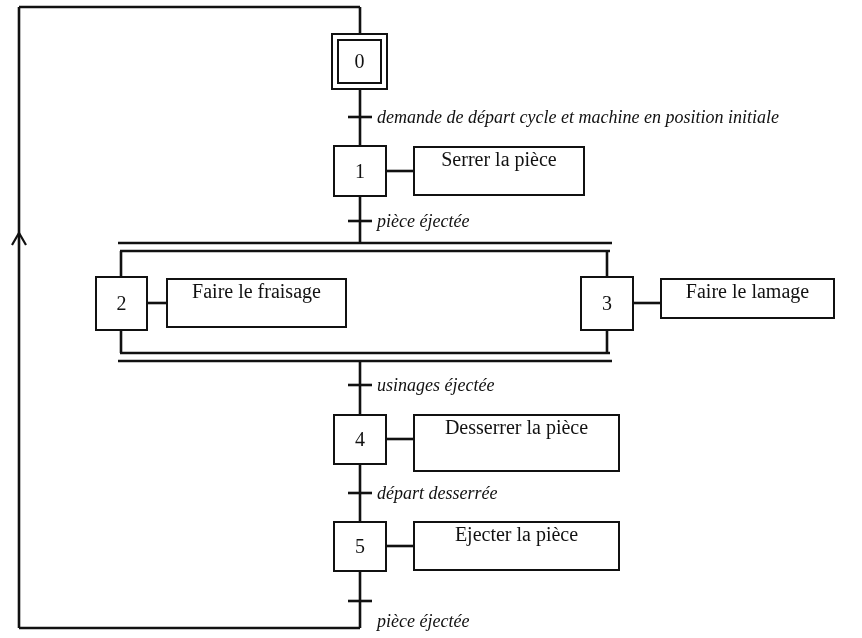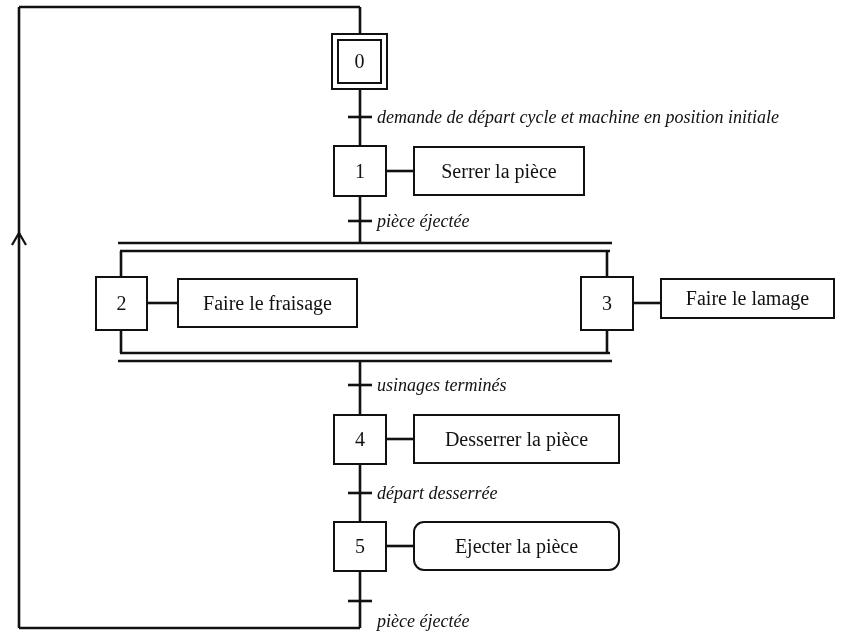--- a/index.html
+++ b/index.html
@@ -55,21 +55,20 @@
     align-items: center;
     justify-content: center;
   }
   
   .action-box {
     position: absolute;
     box-sizing: border-box;
     border: 2px solid #111111;
     background: #ffffff;
     display: flex;
-    align-items: center;
     justify-content: center;
     font-size: 20px;
     color: #111111;
     white-space: nowrap;
   }
   .transition-label {
     font-size: 18px;
     font-style: italic;
   }
 </style>
@@ -145,39 +144,39 @@
   </div>
 
   <div class="step-box" style="left:333px; top:521px; width:54px; height:51px;">
     <span>5</span>
   </div>
 
   <div class="action-box" style="left:413px; top:146px; width:172px; height:50px;">
     <span>Serrer la pièce</span>
   </div>
 
-  <div class="action-box" style="left:177px; top:278px; width:181px; height:50px;">
+  <div class="action-box" style="left:166px; top:278px; width:181px; height:50px;">
     <span>Faire le fraisage</span>
   </div>
 
   <div class="action-box" style="left:660px; top:278px; width:175px; height:41px;">
     <span>Faire le lamage</span>
   </div>
 
-  <div class="action-box" style="left:413px; top:414px; width:207px; height:50px;">
+  <div class="action-box" style="left:413px; top:414px; width:207px; height:58px;">
     <span>Desserrer la pièce</span>
   </div>
 
-  <div class="action-box" style="left:413px; top:521px; width:207px; height:50px;border-radius:11px;">
+  <div class="action-box" style="left:413px; top:521px; width:207px; height:50px;">
     <span>Ejecter la pièce</span>
   </div>
 
   <div class="label transition-label" style="left:377px; top:108px;">demande de départ cycle et machine en position initiale</div>
 
   <div class="label transition-label" style="left:377px; top:212px;">pièce éjectée</div>
 
-  <div class="label transition-label" style="left:377px; top:376px;">usinages terminés</div>
+  <div class="label transition-label" style="left:377px; top:376px;">usinages éjectée</div>
 
   <div class="label transition-label" style="left:377px; top:484px;">départ desserrée</div>
 
   <div class="label transition-label" style="left:377px; top:592px;margin-top:20px;">pièce éjectée</div>
 
 </div>
 
 </body></html>

